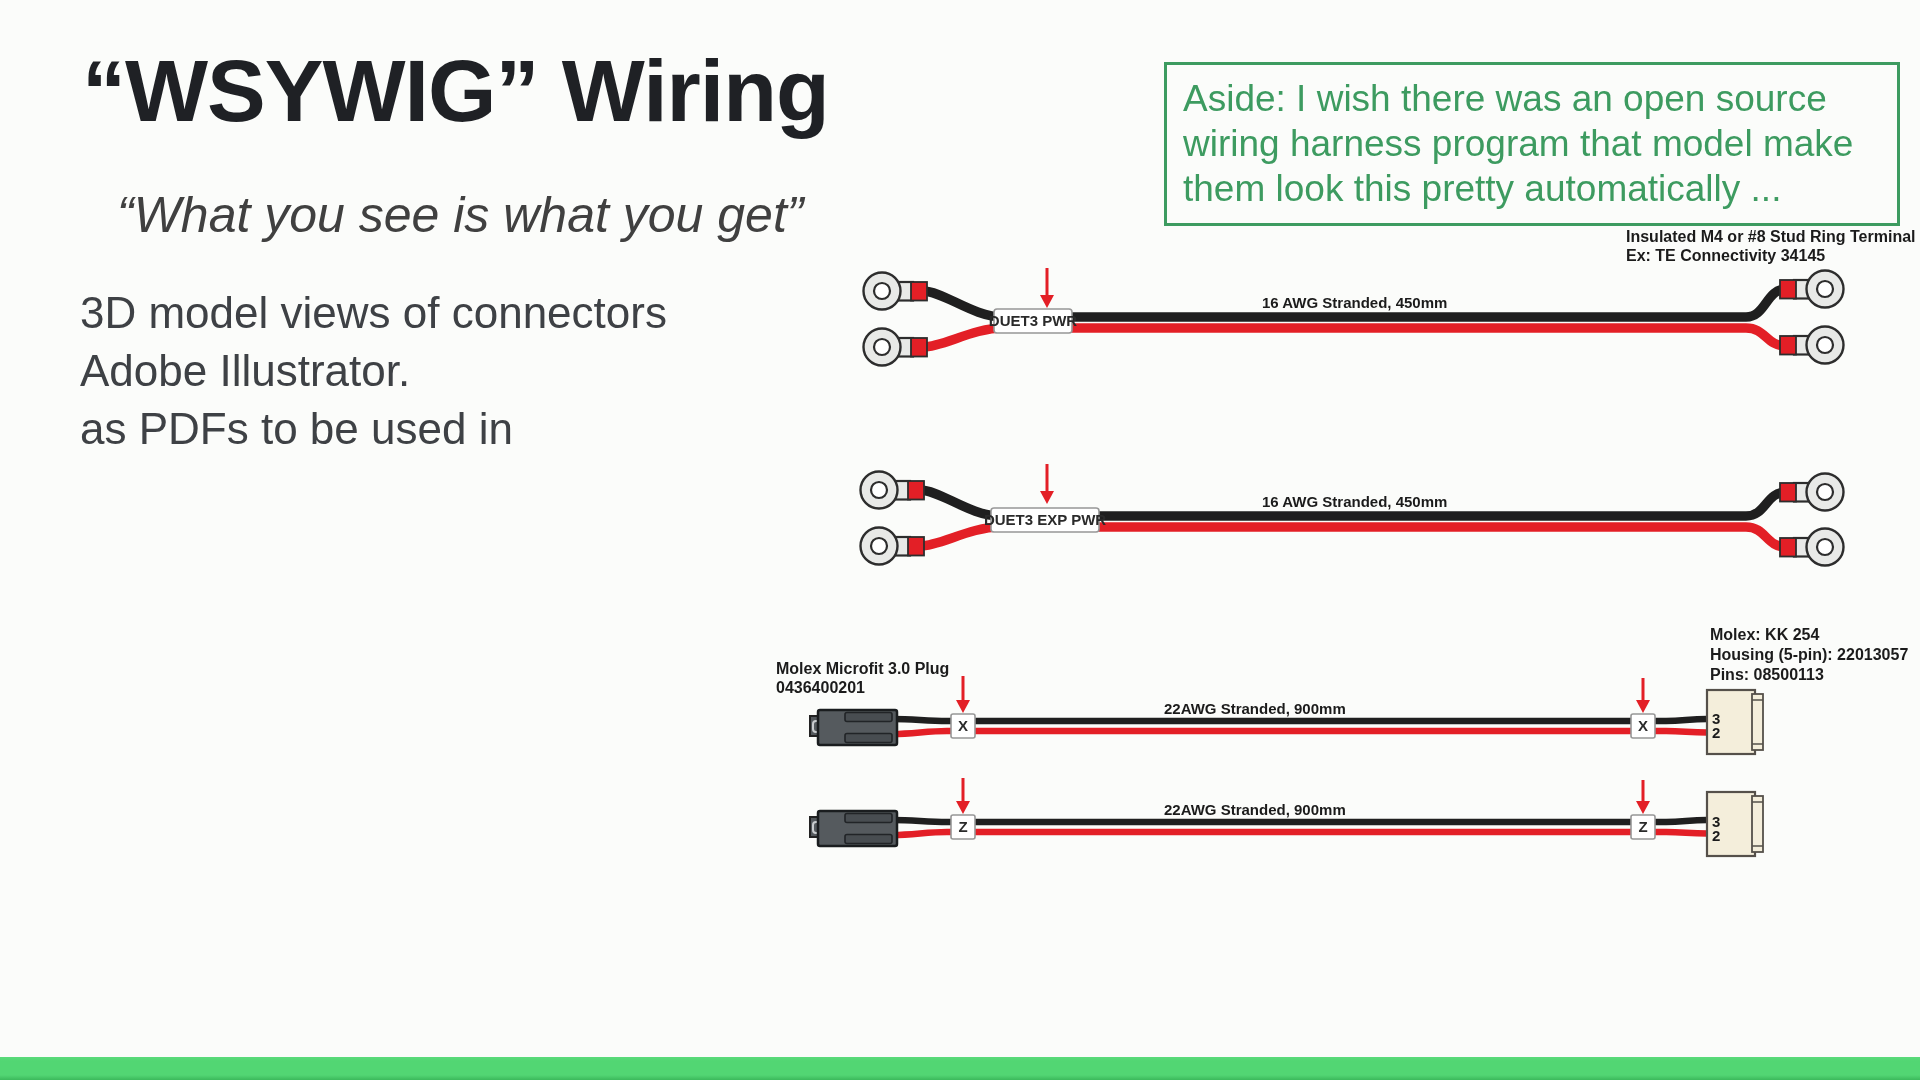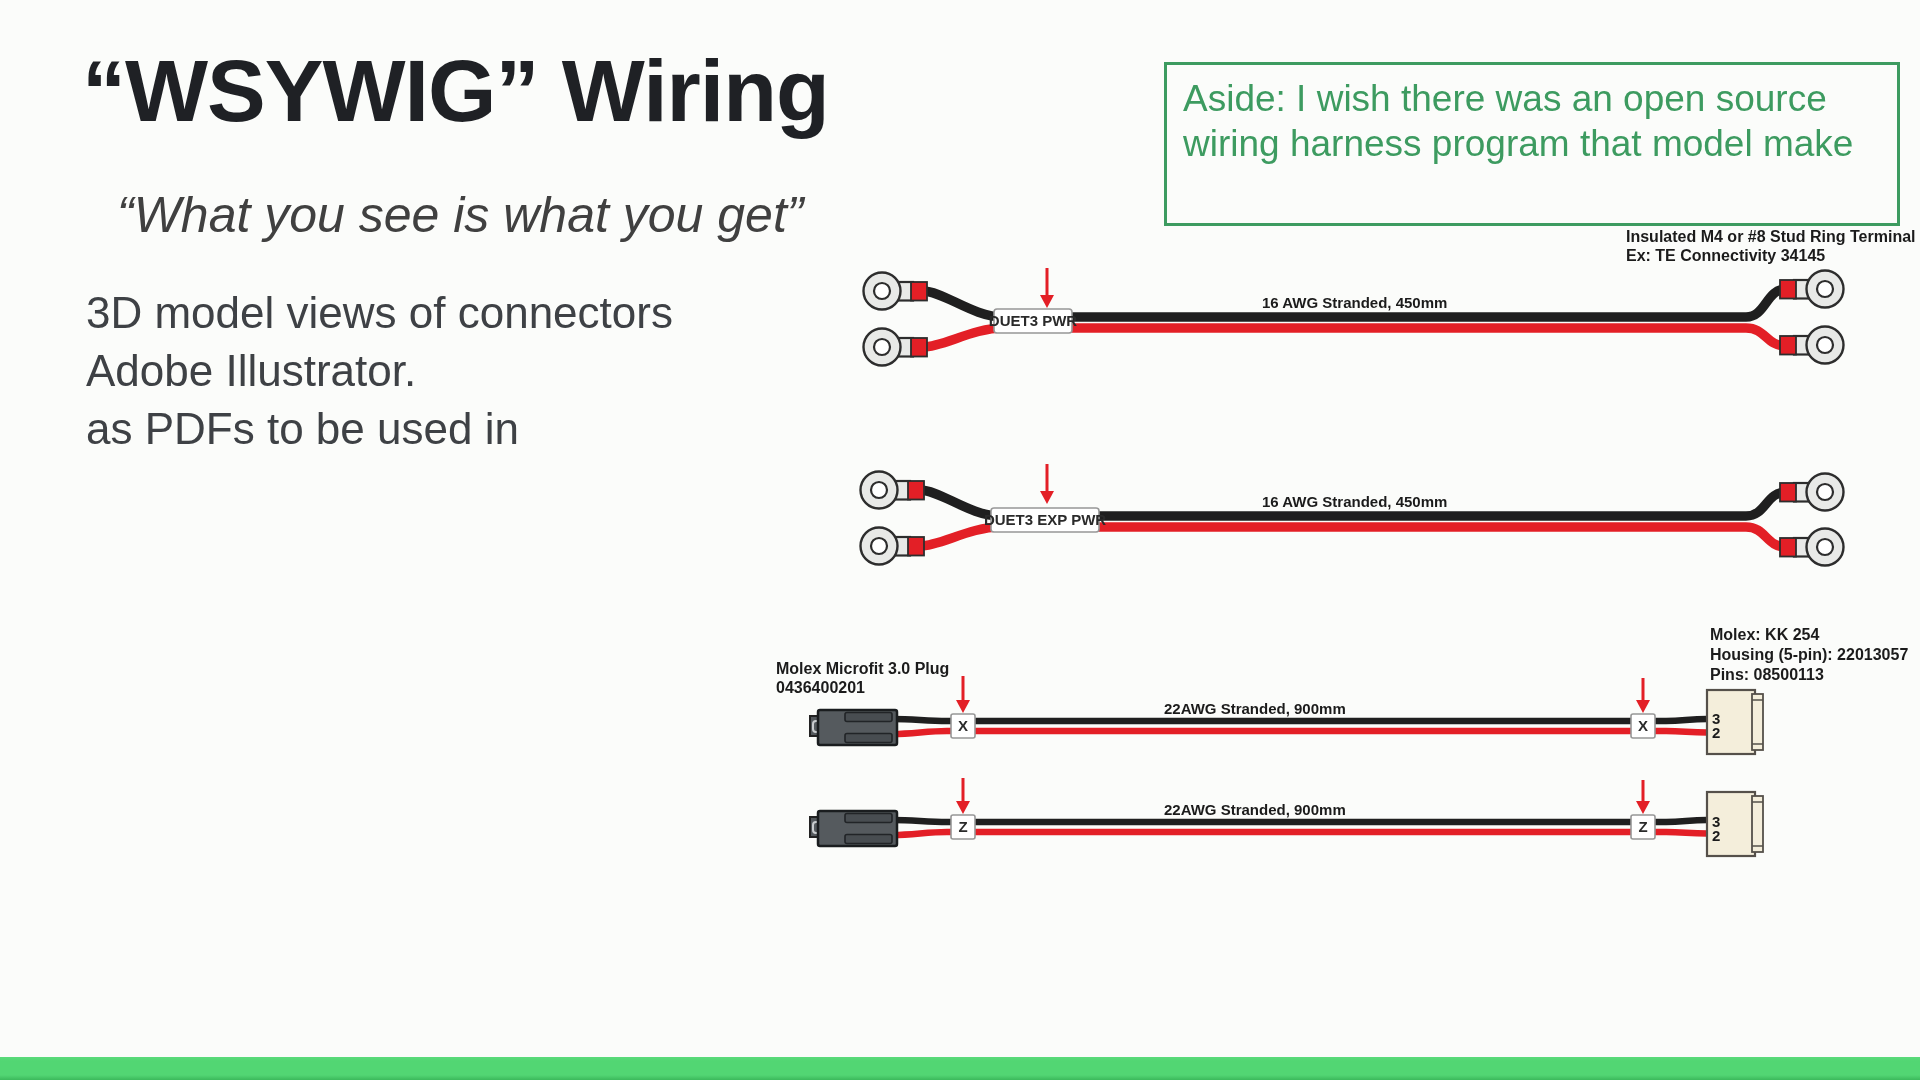--- a/index.html
+++ b/index.html
@@ -15,21 +15,21 @@
     font-size:88px;font-weight:bold;color:#1f2125;
     letter-spacing:-1px;white-space:nowrap;
   }
   .subtitle{
     position:absolute;left:82px;top:186px;
     font-size:50px;font-style:italic;color:#404040;
     white-space:nowrap;
     margin-left:35px;
   }
   .body-text{
-    position:absolute;left:86px;top:284px;
+    position:absolute;left:80px;top:284px;
     font-size:44px;line-height:58px;color:#3e4145;
     white-space:nowrap;
   }
   .aside-box{
     position:absolute;left:1164px;top:24px;
     width:736px;height:164px;box-sizing:border-box;
     border:3px solid #3d9b60;
     padding:11px 16px;
     margin-top:38px;
   }
@@ -74,20 +74,21 @@
 
   <div class="body-text">
     <div>3D model views of connectors</div>
     <div>Adobe Illustrator.</div>
     <div>as PDFs to be used in</div>
   </div>
 
   <div class="aside-box">
     <div class="aside-line">Aside: I wish there was an open source</div>
     <div class="aside-line">wiring harness program that model make</div>
+    <div class="aside-line">them look this pretty automatically ...</div>
   </div>
 
   <svg class="diagram-svg" width="1920" height="1080" viewBox="0 0 1920 1080">
 
     <g>
       <path class="wire-b" d="M 923 291 C 943 291 973 317 1003 317 H 1746 C 1766 317 1766 289 1786 289"></path>
       <path class="wire-r" d="M 923 347 C 943 347 973 328 1003 328 H 1746 C 1766 328 1766 346 1786 346"></path>
 
       <g>
         <rect class="rt-barrel" x="893" y="282" width="20" height="18.5"></rect>

